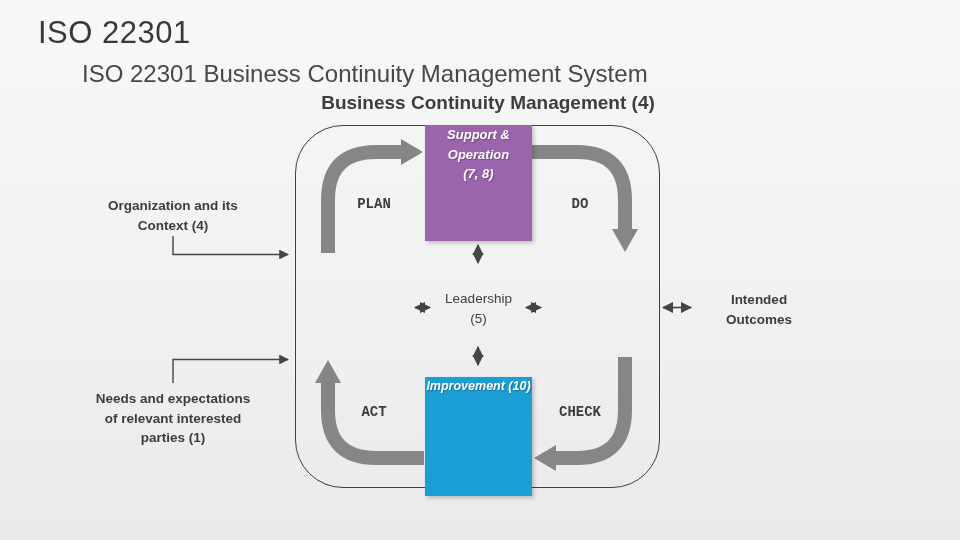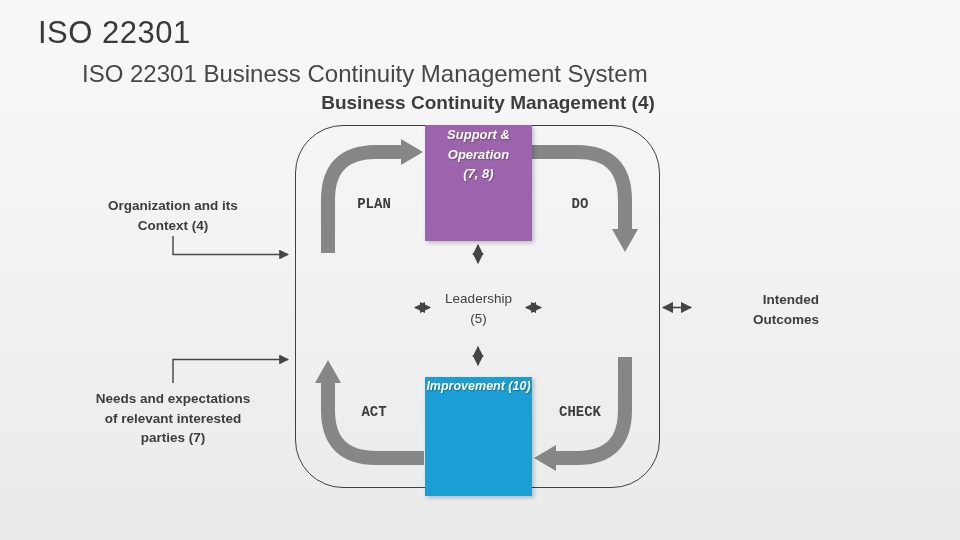--- a/index.html
+++ b/index.html
@@ -44,21 +44,21 @@
   .lbl-do    { left:535px; top:196px; }
   .lbl-act   { left:329px; top:404px; }
   .lbl-check { left:535px; top:404px; }
   .leadership {
     position:absolute; left:428px; top:289px; width:101px; text-align:center;
     font-size:13.5px; font-weight:400; color:#404040; line-height:1.45;
   }
   .ann { position:absolute; font-weight:700; color:#3d3d3d; font-size:13.5px; line-height:1.45; }
   .ann-lt { left:63px;  top:196px; width:220px; text-align:center; }
   .ann-lb { left:63px;  top:389px; width:220px; text-align:center; }
-  .ann-r  { left:699px; top:290px; width:120px; text-align:right; }
+  .ann-r  { left:699px; top:290px; width:120px; text-align:center; }
 </style>
 </head>
 <body>
 
 <div class="slide">
 
   <div class="title">ISO 22301</div>
   <div class="subtitle">ISO 22301 Business Continuity Management System</div>
 
   <div class="frame-label">Business Continuity Management (4)</div>
@@ -116,17 +116,17 @@
   <div class="cycle-label lbl-act">ACT</div>
   <div class="cycle-label lbl-check">CHECK</div>
 
   <div class="leadership pre">Leadership
 (5)</div>
 
   <div class="ann ann-lt pre">Organization and its
 Context (4)</div>
   <div class="ann ann-lb pre">Needs and expectations
 of relevant interested
-parties (7)</div>
+parties (1)</div>
   <div class="ann ann-r pre">Intended
 Outcomes</div>
 
 </div>
 
 </body></html>

